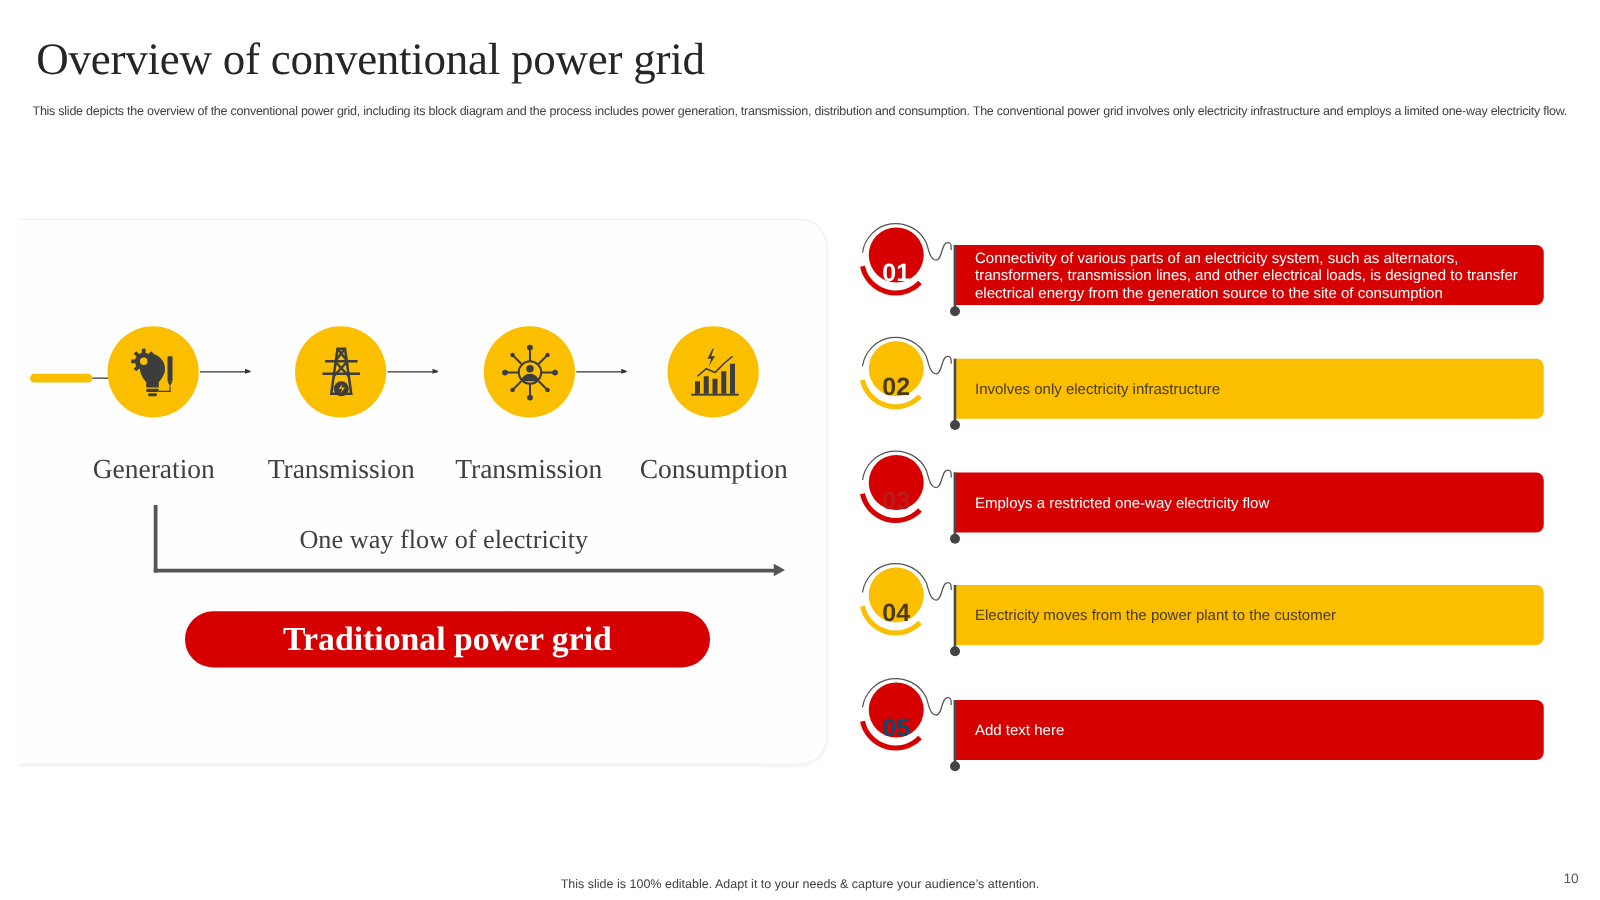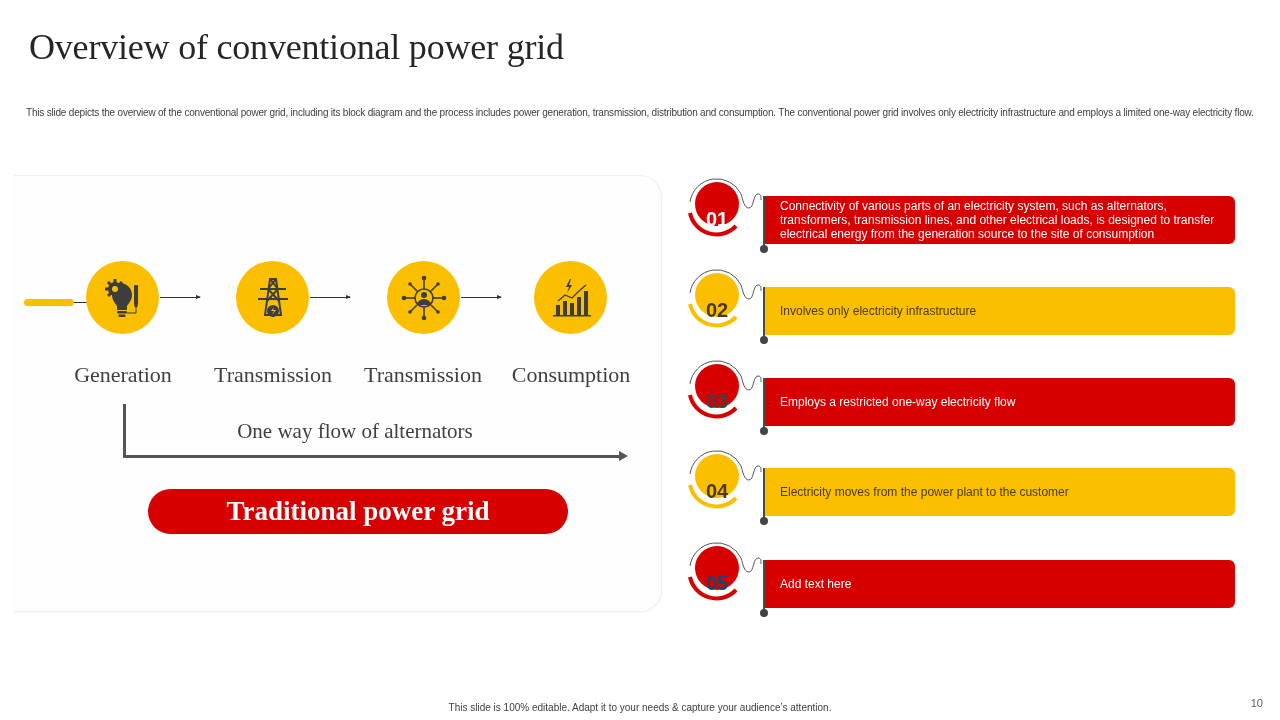--- a/index.html
+++ b/index.html
@@ -6,21 +6,21 @@
   html, body { width: 1280px; height: 720px; background: #ffffff; overflow: hidden; }
   body { position: relative; font-family: "Liberation Sans", sans-serif; color: #333; }
 
   .title {
     position: absolute; left: 29px; top: 26px;
     font-family: "Liberation Serif", "DejaVu Serif", serif;
     font-size: 36px; color: #262626; font-weight: normal; letter-spacing: -0.2px;
   }
   .subtitle {
     position: absolute; left: 26px; top: 84px; width: 1230px;
-    font-size: 10px; line-height: 12.5px; color: #404040; letter-spacing: -0.2px; margin-top: 23px;
+    font-size: 10px; line-height: 12.5px; color: #404040; letter-spacing: -0.2px;
   }
 
   
   .panel {
     position: absolute; left: 14px; top: 175px; width: 648px; height: 437px;
     border: 1px solid #f0f0f0; border-left: none; border-radius: 0 22px 22px 0;
     background: #fefefe;
     box-shadow: 0 1px 2px rgba(0,0,0,0.04);
   }
   .lead-bar {
@@ -182,21 +182,21 @@
 </div>
 
 <div class="step-label" style="left:53px">Generation</div>
 <div class="step-label" style="left:203px">Transmission</div>
 <div class="step-label" style="left:353px">Transmission</div>
 <div class="step-label" style="left:501px">Consumption</div>
 
 <div class="flow-vline"></div>
 <div class="flow-hline"></div>
 <div class="flow-head"></div>
-<div class="flow-label">One way flow of alternators</div>
+<div class="flow-label">One way flow of electricity</div>
 
 <div class="grid-pill">Traditional power grid</div>
 
 <div class="item" style="top:176px">
   <div class="badge-wrap">
     <svg width="80" height="90" viewBox="0 0 80 90">
       <path d="M4 26 A27 27 0 0 1 55 18 c2 6 3 14 8 14 c5 0 4 -14 9 -14 c3 0 3 2 3 6" stroke="#555" stroke-width="1" fill="none"></path>
       <path d="M4 37 A27 27 0 0 0 50 50" stroke="#d60000" stroke-width="4" fill="none"></path>
       <circle cx="31" cy="28" r="22" fill="#d60000"></circle>
     </svg>
@@ -221,21 +221,21 @@
   <div class="card-dot"></div>
 </div>
 
 <div class="item" style="top:358px">
   <div class="badge-wrap">
     <svg width="80" height="90" viewBox="0 0 80 90">
       <path d="M4 26 A27 27 0 0 1 55 18 c2 6 3 14 8 14 c5 0 4 -14 9 -14 c3 0 3 2 3 6" stroke="#555" stroke-width="1" fill="none"></path>
       <path d="M4 37 A27 27 0 0 0 50 50" stroke="#d60000" stroke-width="4" fill="none"></path>
       <circle cx="31" cy="28" r="22" fill="#d60000"></circle>
     </svg>
-    <div class="badge-num" style="color:#404040">03</div>
+    <div class="badge-num" style="color:#b91c1c">03</div>
   </div>
   <div class="card red">Employs a restricted one-way  electricity flow</div>
   <div class="card-stem"></div>
   <div class="card-dot"></div>
 </div>
 
 <div class="item" style="top:448px">
   <div class="badge-wrap">
     <svg width="80" height="90" viewBox="0 0 80 90">
       <path d="M4 26 A27 27 0 0 1 55 18 c2 6 3 14 8 14 c5 0 4 -14 9 -14 c3 0 3 2 3 6" stroke="#555" stroke-width="1" fill="none"></path>

